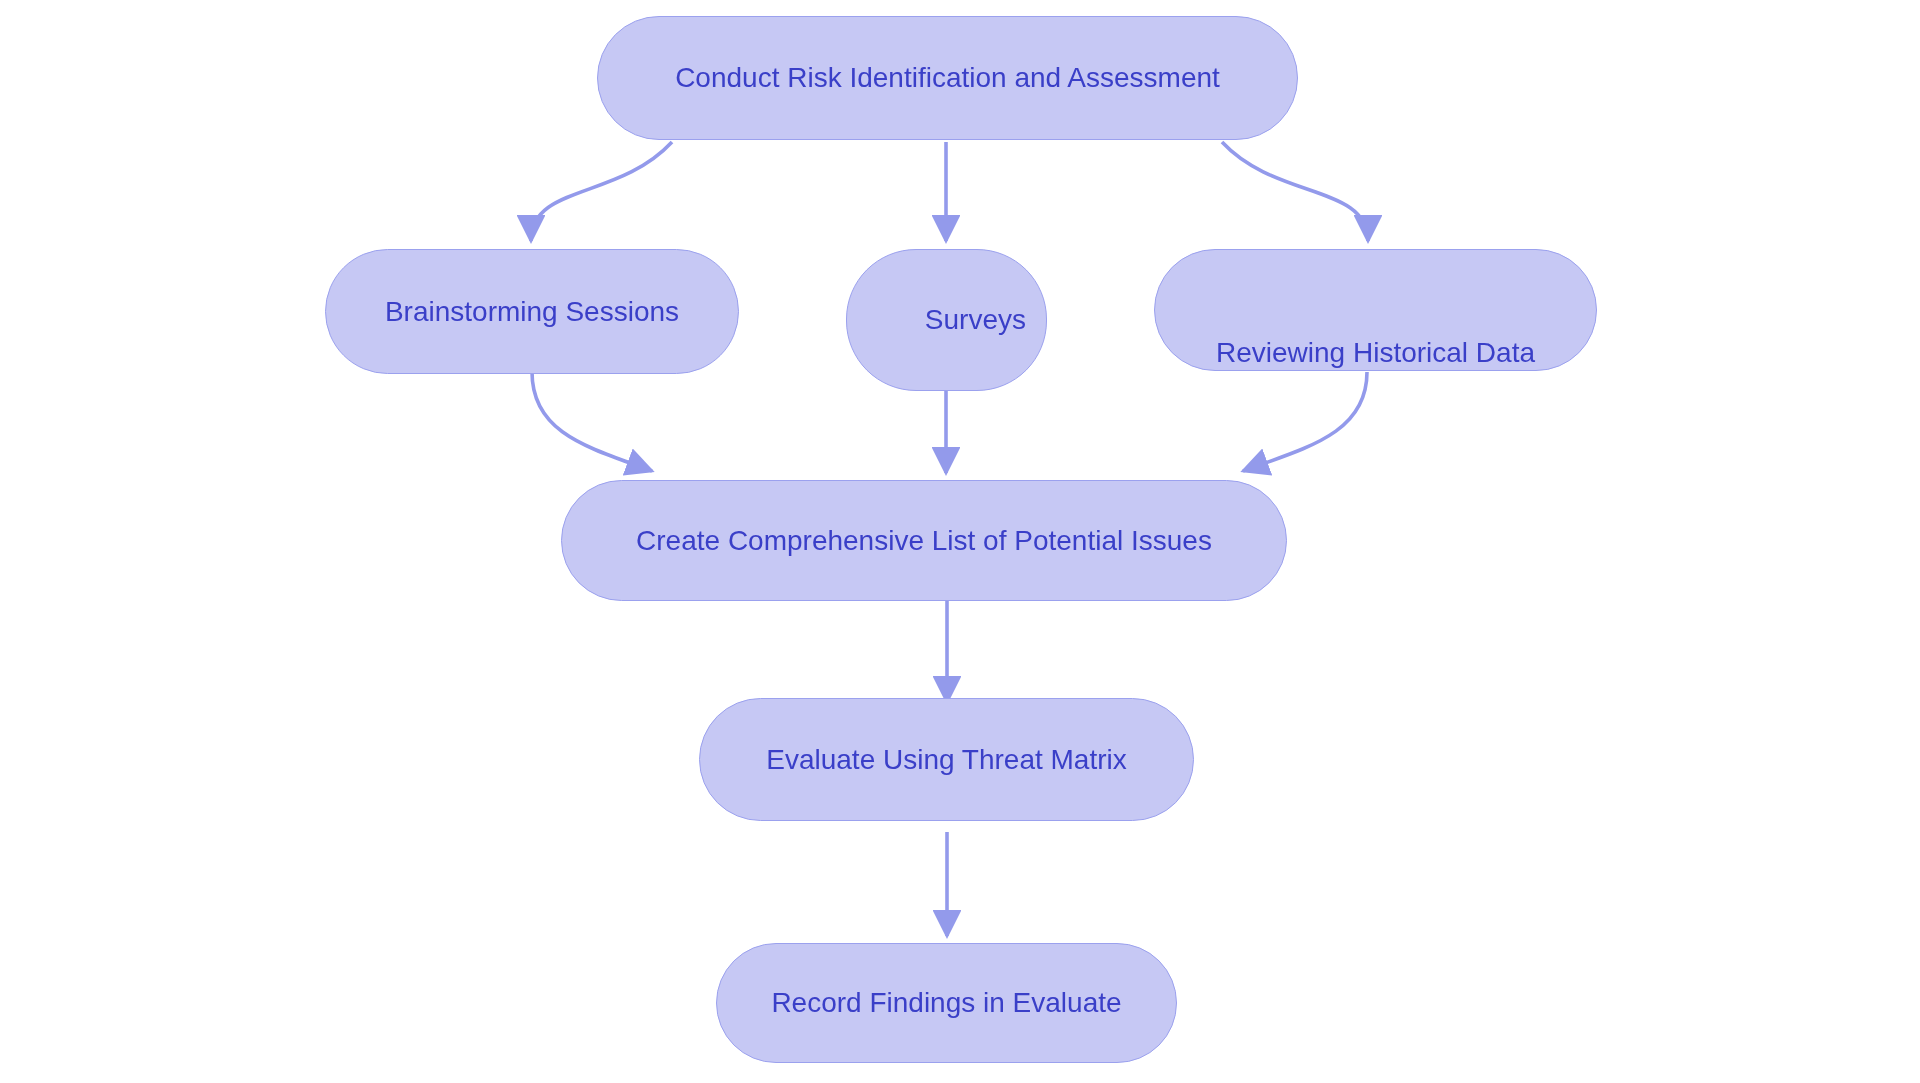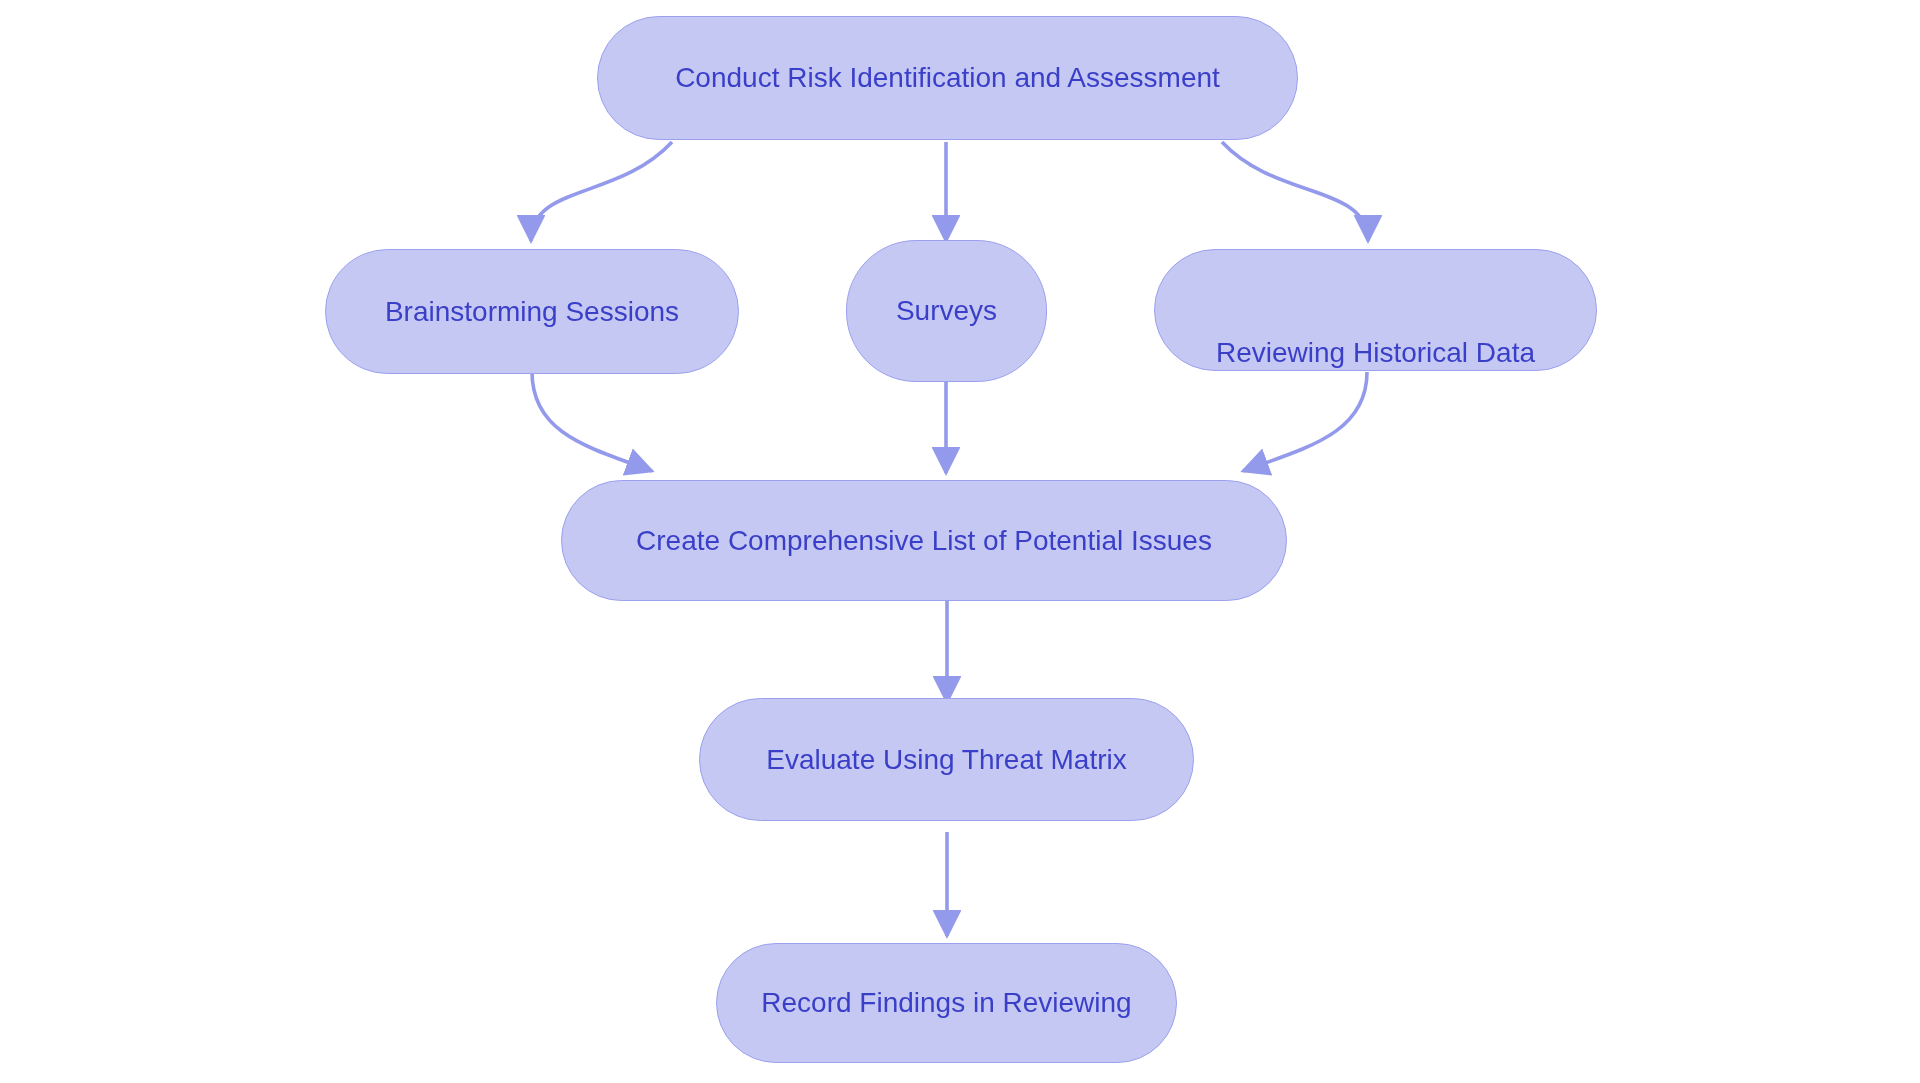--- a/index.html
+++ b/index.html
@@ -43,21 +43,21 @@
     border-radius: 70px;
     color: var(--text, #3a3fc8);
     font-size: 28px;
     line-height: 1.2;
     text-align: center;
     white-space: nowrap;
     padding: 0 20px;
   }
   .n-conduct   { left: 597px;  top: 16px;  width: 701px; height: 124px; }
   .n-brainstorm{ left: 325px;  top: 249px; width: 414px; height: 125px; }
-  .n-surveys   { left: 846px;  top: 240px; width: 201px; height: 142px; }
+  .n-surveys   { left: 846px;  top: 249px; width: 201px; height: 142px; justify-content: flex-end; }
   .n-review    { left: 1154px; top: 249px; width: 443px; height: 122px; align-items: flex-end; }
   .n-create    { left: 561px;  top: 480px; width: 726px; height: 121px; }
   .n-evaluate  { left: 699px;  top: 698px; width: 495px; height: 123px; }
   .n-record    { left: 716px;  top: 943px; width: 461px; height: 120px; }
 </style>
 </head>
 <body>
 
 <div class="canvas">
 
@@ -98,16 +98,16 @@
 
   <div class="node n-create">
     <span>Create Comprehensive List of Potential Issues</span>
   </div>
 
   <div class="node n-evaluate">
     <span>Evaluate Using Threat Matrix</span>
   </div>
 
   <div class="node n-record">
-    <span>Record Findings in Reviewing</span>
+    <span>Record Findings in Evaluate</span>
   </div>
 
 </div>
 
 </body></html>

